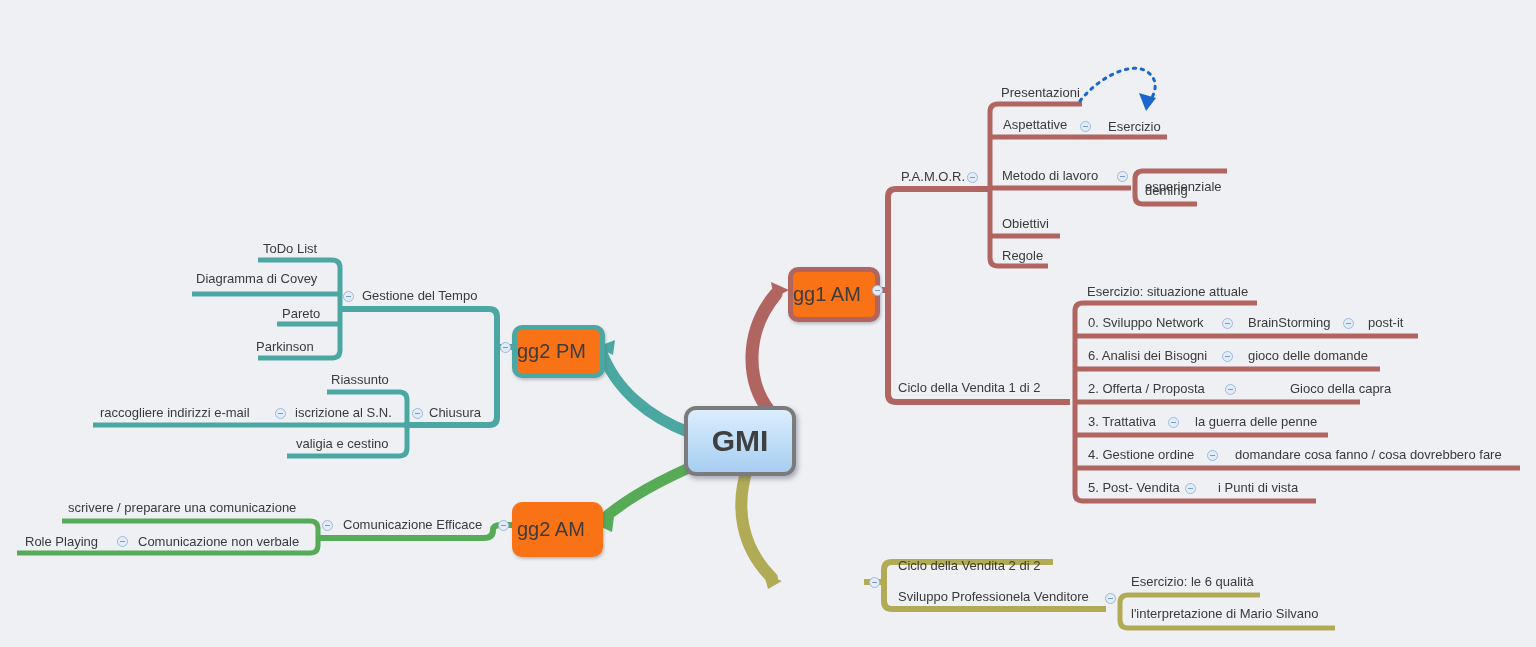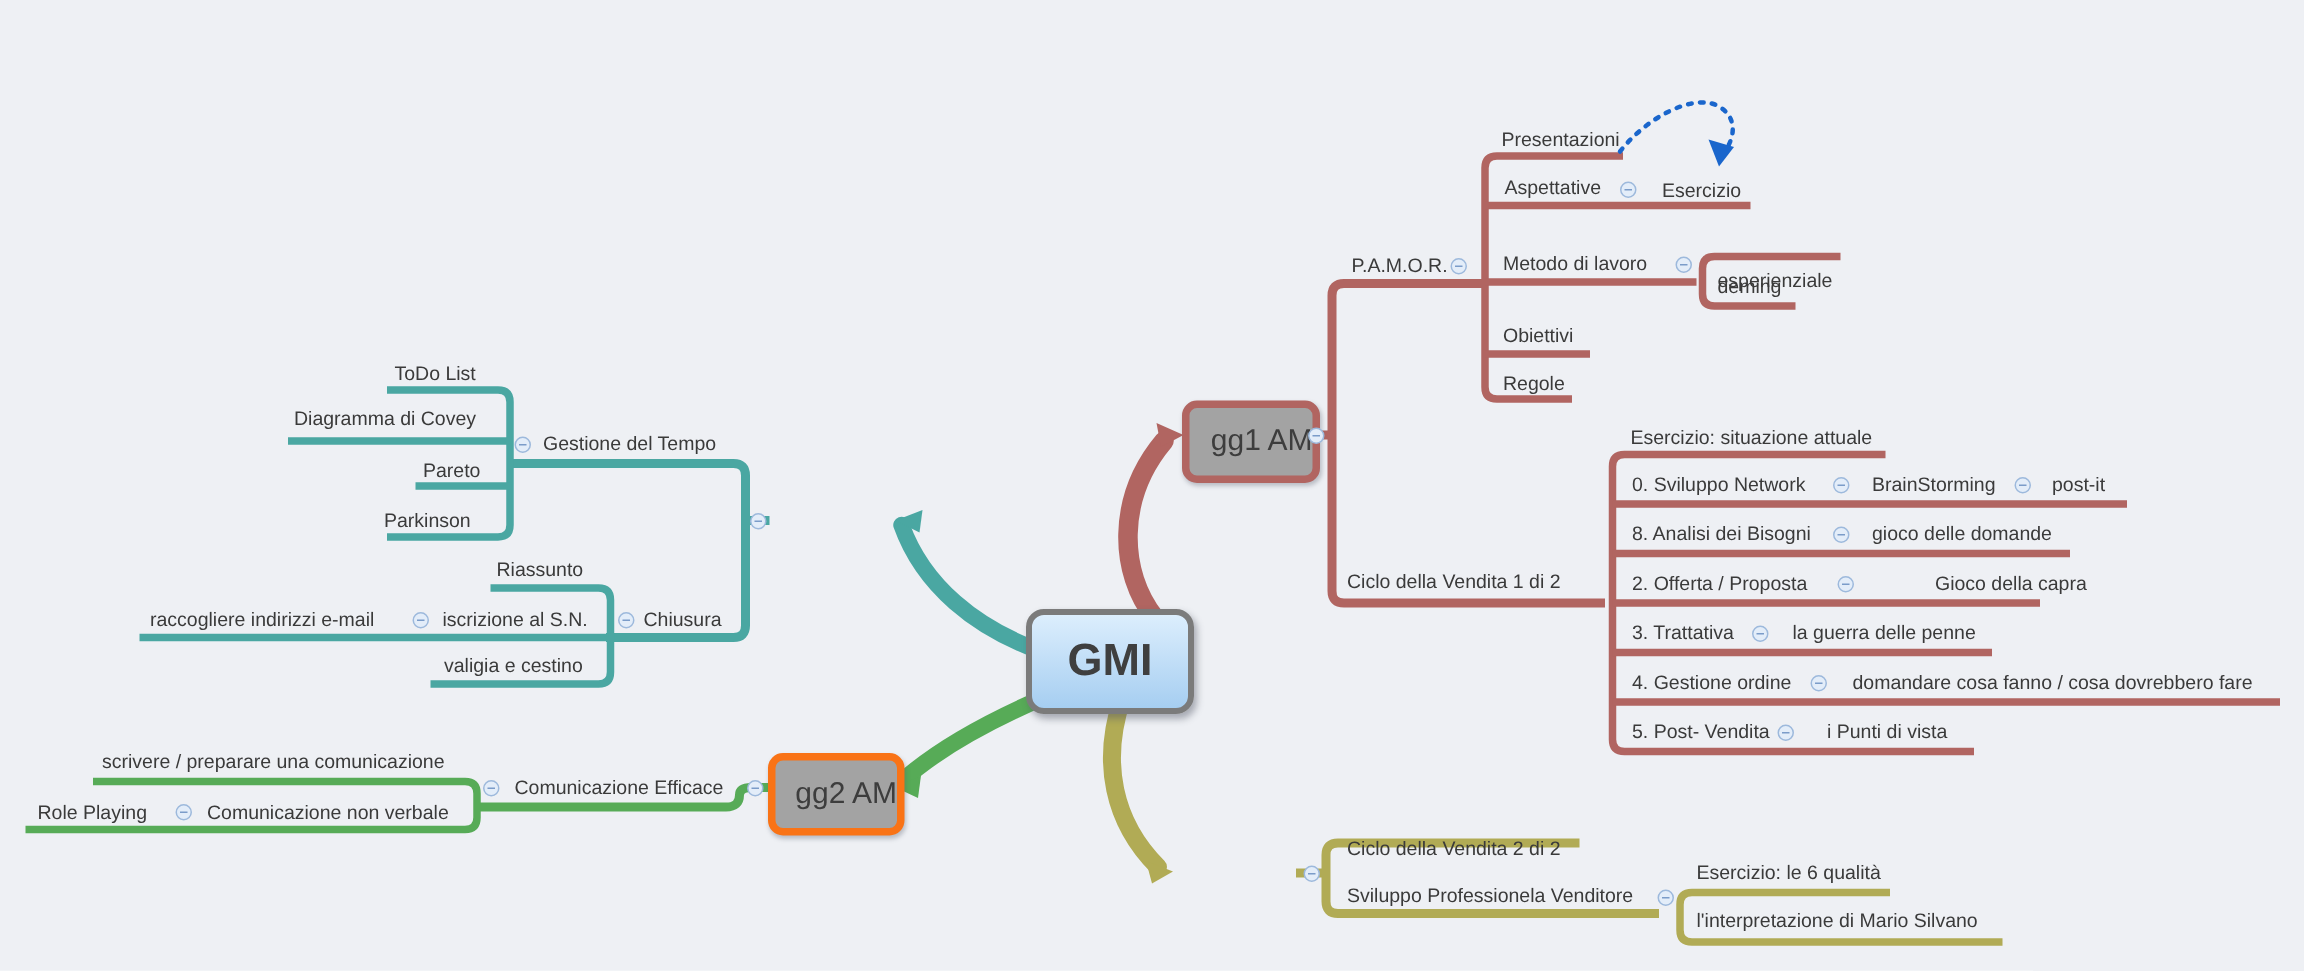--- a/index.html
+++ b/index.html
@@ -16,23 +16,23 @@
     z-index:2;
     font-size:13px;
     line-height:15px;
     color:#3a3a3a;
     white-space:nowrap;
     cursor:default;
   }
   .node-box{
     position:absolute;
     z-index:2;
-    background:#a3a3a3;
+    background:#f97316;
     border-radius:10px;
-    display:flex;align-items:center;justify-content:flex-end;
+    display:flex;align-items:center;justify-content:flex-start;
     font-size:20px;color:#3d3d3d;
     box-shadow:1px 2px 3px rgba(90,95,110,.35);
     cursor:default;
   }
   #node-gg1-am{left:788px;top:267px;width:82px;height:45px;border:5px solid #b16561;}
   #node-gg1-pm{left:783px;top:559px;width:83px;height:43px;border:5px solid #b1ab55;}
   #node-gg2-pm{left:512px;top:325px;width:83px;height:43px;border:5px solid #4aa7a2;}
   #node-gg2-am{left:512px;top:502px;width:81px;height:45px;border:5px solid #f97316;}
   #node-root{
     position:absolute;z-index:2;
@@ -122,40 +122,43 @@
     </g>
   </svg>
 
   <div id="node-root">
     <span>GMI</span>
   </div>
 
   <div class="node-box" id="node-gg1-am">
     <span>gg1 AM</span>
   </div>
+  <div class="node-box" id="node-gg2-pm">
+    <span>gg2 PM</span>
+  </div>
   <div class="node-box" id="node-gg2-am">
     <span>gg2 AM</span>
   </div>
 
   <div id="labels-layer">
       <div class="topic-label" style="left: 901px; top: 169px;">P.A.M.O.R.</div>
       <div class="topic-label" style="left: 1001px; top: 85px;">Presentazioni</div>
       <div class="topic-label" style="left: 1003px; top: 117px;">Aspettative</div>
       <div class="topic-label" style="left: 1108px; top: 119px;">Esercizio</div>
       <div class="topic-label" style="left: 1002px; top: 168px;">Metodo di lavoro</div>
       <div class="topic-label" style="left: 1145px; top: 139px; margin-top: 40px;">esperienziale</div>
       <div class="topic-label" style="left: 1145px; top: 183px;">deming</div>
       <div class="topic-label" style="left: 1002px; top: 216px;">Obiettivi</div>
       <div class="topic-label" style="left: 1002px; top: 248px;">Regole</div>
       <div class="topic-label" style="left: 898px; top: 380px;">Ciclo della Vendita 1 di 2</div>
       <div class="topic-label" style="left: 1087px; top: 284px;">Esercizio: situazione attuale</div>
       <div class="topic-label" style="left: 1088px; top: 315px;">0. Sviluppo Network</div>
       <div class="topic-label" style="left: 1248px; top: 315px;">BrainStorming</div>
       <div class="topic-label" style="left: 1368px; top: 315px;">post-it</div>
-      <div class="topic-label" style="left: 1088px; top: 348px;">8. Analisi dei Bisogni</div>
+      <div class="topic-label" style="left: 1088px; top: 348px;">6. Analisi dei Bisogni</div>
       <div class="topic-label" style="left: 1248px; top: 348px;">gioco delle domande</div>
       <div class="topic-label" style="left: 1088px; top: 381px;">2. Offerta / Proposta</div>
       <div class="topic-label" style="left: 1248px; top: 381px; margin-left: 42px;">Gioco della capra</div>
       <div class="topic-label" style="left: 1088px; top: 414px;">3. Trattativa</div>
       <div class="topic-label" style="left: 1195px; top: 414px;">la guerra delle penne</div>
       <div class="topic-label" style="left: 1088px; top: 447px;">4. Gestione ordine</div>
       <div class="topic-label" style="left: 1235px; top: 447px;">domandare cosa fanno / cosa dovrebbero fare</div>
       <div class="topic-label" style="left: 1088px; top: 480px;">5. Post- Vendita</div>
       <div class="topic-label" style="left: 1218px; top: 480px;">i Punti di vista</div>
       <div class="topic-label" style="left: 898px; top: 558px;">Ciclo della Vendita 2 di 2</div>

